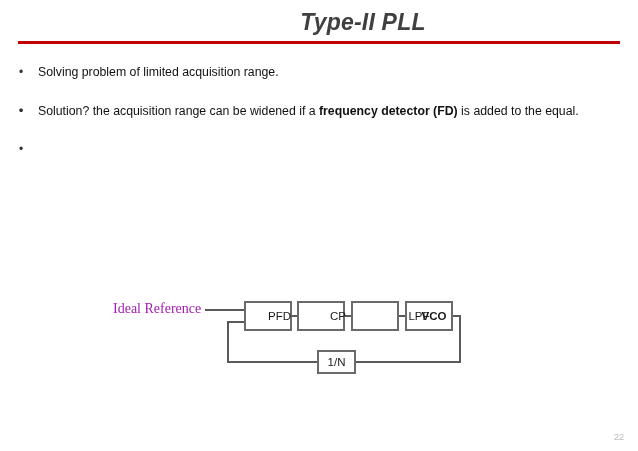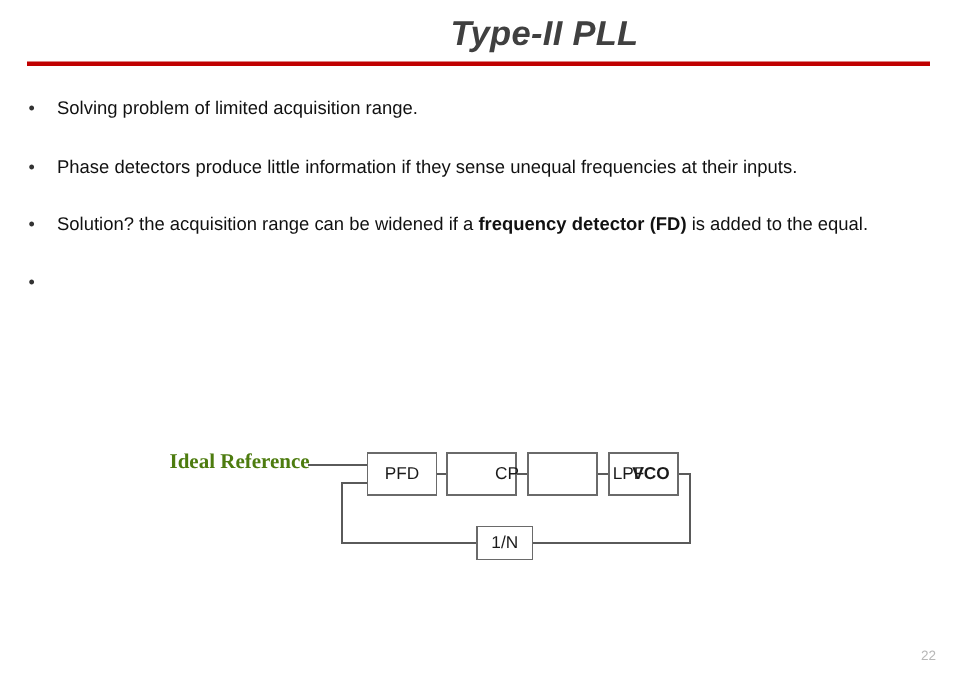--- a/index.html
+++ b/index.html
@@ -74,23 +74,22 @@
     width: 638px;
     height: 451px;
     pointer-events: none;
   }
   .diagram svg { display: block; }
 
   .dg-label {
     position: absolute;
     font-family: "Liberation Serif", serif;
     font-size: 14px;
-    color: #4d7c0f;
+    color: #a21caf;
     white-space: nowrap;
-    font-weight: bold;
   }
   .blk-label {
     position: absolute;
     font-family: "Liberation Sans", sans-serif;
     font-size: 11.5px;
     color: #1a1a1a;
     white-space: nowrap;
     text-align: center;
   }
 
@@ -112,21 +111,20 @@
 
 <div class="bullets">
 
   <div class="bullet">
     <span class="dot">•</span>
     <span><span>Solving problem of limited acquisition range.</span></span>
   </div>
 
   <div class="bullet">
     <span class="dot">•</span>
-    <span><span>Phase detectors produce little information if they sense unequal frequencies at their inputs.</span></span>
   </div>
 
   <div class="bullet">
     <span class="dot">•</span>
     <span><span>Solution? the acquisition range can be widened if a </span><b>frequency detector (FD)</b><span> is added to the equal.</span></span>
   </div>
 
   <div class="bullet">
     <span class="dot">•</span>
   </div>
@@ -154,20 +152,20 @@
       <rect x="245" y="302" width="46" height="28"></rect>
       <rect x="298" y="302" width="46" height="28"></rect>
       <rect x="352" y="302" width="46" height="28"></rect>
       <rect x="406" y="302" width="46" height="28"></rect>
       <rect x="318" y="351" width="37" height="22"></rect>
     </g>
   </svg>
 
   <div class="dg-label" style="left:113px; top:301px;">Ideal Reference</div>
 
-  <div class="blk-label" style="left:245px; top:310px; width:46px;">PFD</div>
+  <div class="blk-label" style="left:245px; top:310px; width:46px;text-align:right;">PFD</div>
   <div class="blk-label" style="left:298px; top:310px; width:46px;padding-left:17px;">CP</div>
   <div class="blk-label" style="left:352px; top:310px; width:46px;margin-left:44px;">LPF</div>
   <div class="blk-label" style="left:408px; top:310px; width:52px;font-weight:bold;">VCO</div>
   <div class="blk-label" style="left:318px; top:356px; width:37px;">1/N</div>
 </div>
 
 <div class="page-num">22</div>
 
 </body></html>

